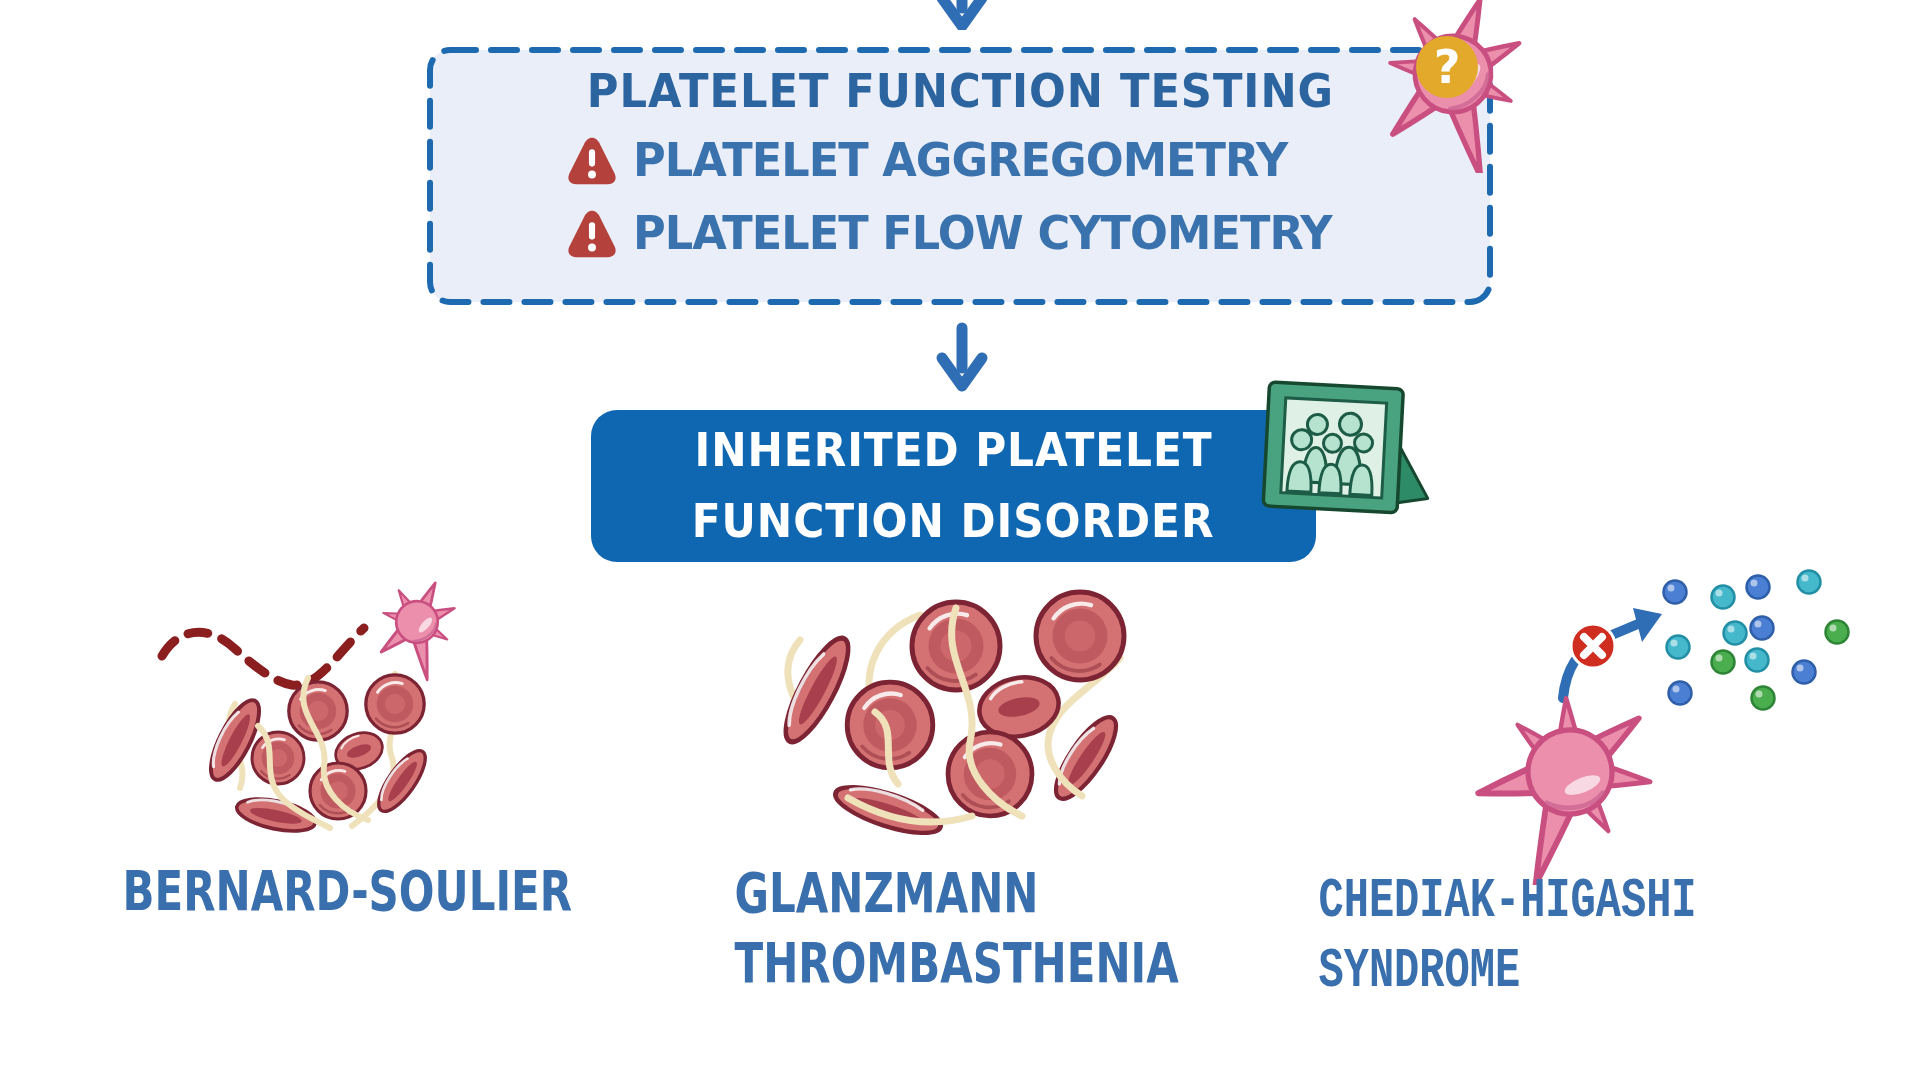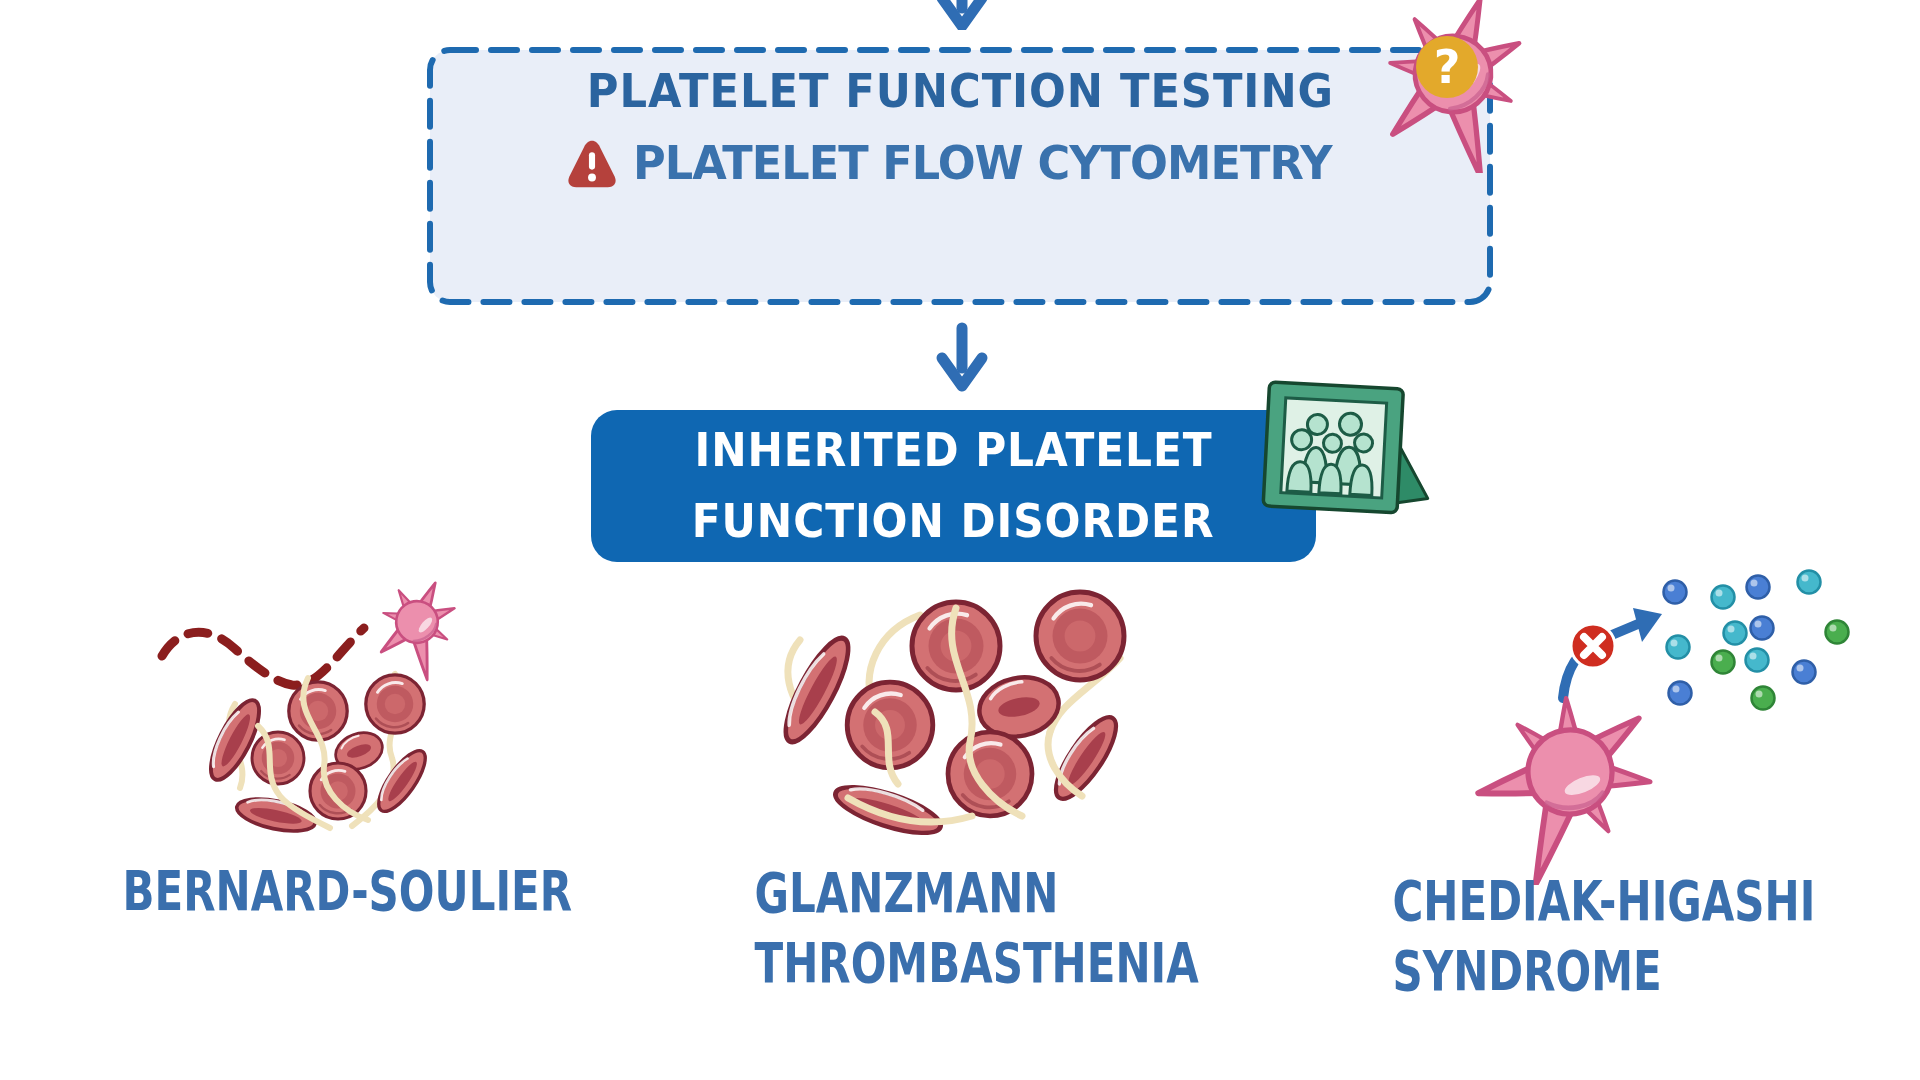--- a/index.html
+++ b/index.html
@@ -26,22 +26,22 @@
                 border-radius:26px;display:flex;flex-direction:column;align-items:center;
                 justify-content:center;gap:8px;}
   .d-line{font-size:46px;font-weight:700;color:#ffffff;letter-spacing:1px;line-height:63px;
           transform:scaleX(.92);transform-origin:center;white-space:nowrap;}
 
   
   .disease-label{width:500px;}
   .dl-line{font-size:56px;font-weight:700;color:#3a6fad;line-height:70px;white-space:nowrap;
            transform:scaleX(.75);transform-origin:center;}
   .label-bs{left:60px;top:856px;}
-  .label-gt{left:692px;top:858px;}
-  .label-ch{left:1330px;top:866px;}
+  .label-gt{left:672px;top:858px;}
+  .label-ch{left:1256px;top:866px;font-family:Liberation Mono, monospace;}
 
   .frame-icon{left:1250px;top:380px;transform:rotate(3deg);}
 </style>
 </head>
 <body>
 
 <div class="canvas">
 
   <svg width="0" height="0" style="position:absolute">
     <defs>
@@ -89,20 +89,28 @@
       <path d="M14,34 L34,62 L54,34"></path>
     </g>
   </svg>
 
   <div class="abs testing-box">
     <svg class="box-bg" width="1068" height="260">
       <rect x="4" y="4" width="1060" height="252" rx="20" fill="#e9eef8" stroke="#1e6ab0" stroke-width="6" stroke-dasharray="26 15" stroke-linecap="round"></rect>
     </svg>
     <div class="testing-content">
       <div class="t-title">PLATELET FUNCTION TESTING</div>
+      <div class="t-row first">
+        <svg width="56" height="53" viewBox="0 0 64 60">
+          <path d="M32,4 C36,4 39,7 41,11 L58,45 C61,52 57,57 50,57 L14,57 C7,57 3,52 6,45 L23,11 C25,7 28,4 32,4 Z" fill="#b5413c"></path>
+          <rect x="28.5" y="17" width="7" height="20" rx="3.5" fill="#ffffff"></rect>
+          <circle cx="32" cy="46" r="4.5" fill="#ffffff"></circle>
+        </svg>
+        <span class="t-item">PLATELET AGGREGOMETRY</span>
+      </div>
       <div class="t-row second">
         <svg width="56" height="53" viewBox="0 0 64 60">
           <path d="M32,4 C36,4 39,7 41,11 L58,45 C61,52 57,57 50,57 L14,57 C7,57 3,52 6,45 L23,11 C25,7 28,4 32,4 Z" fill="#b5413c"></path>
           <rect x="28.5" y="17" width="7" height="20" rx="3.5" fill="#ffffff"></rect>
           <circle cx="32" cy="46" r="4.5" fill="#ffffff"></circle>
         </svg>
         <span class="t-item">PLATELET FLOW CYTOMETRY</span>
       </div>
     </div>
   </div>

